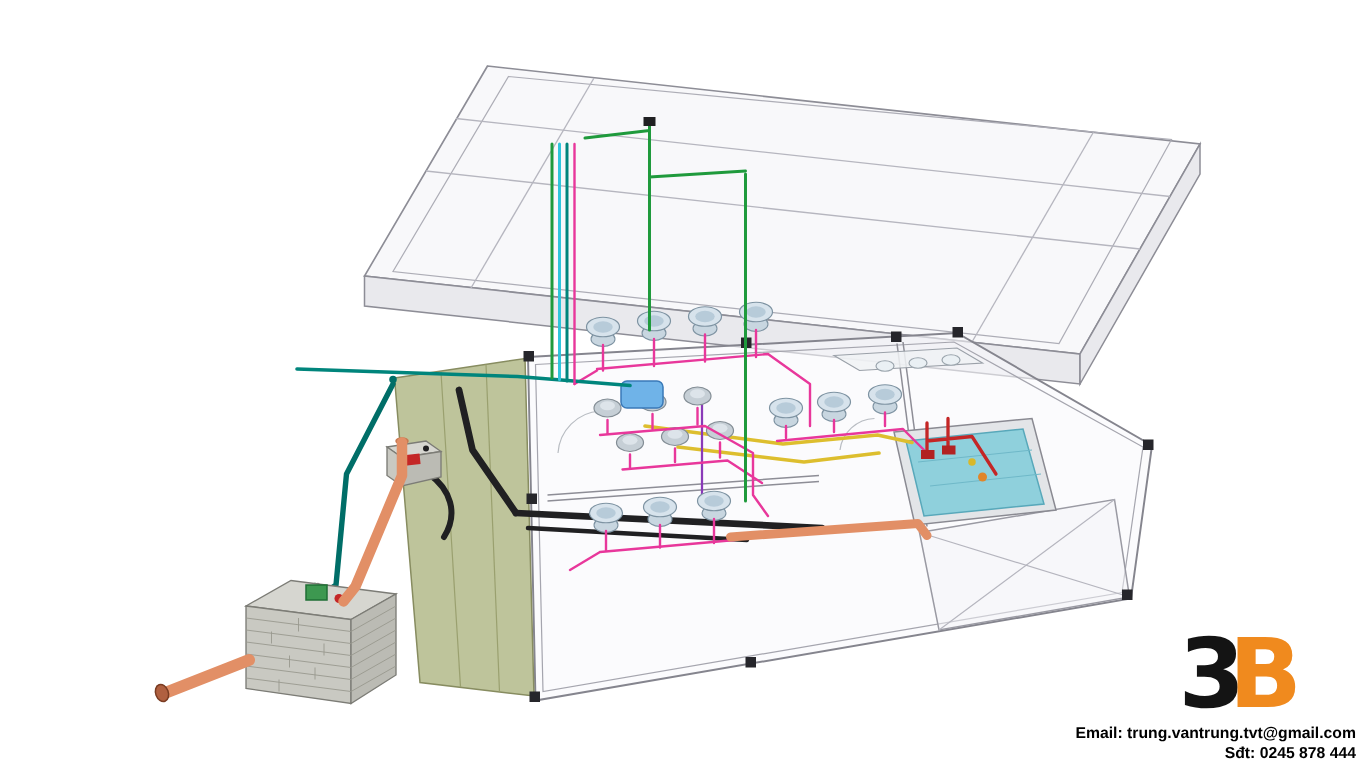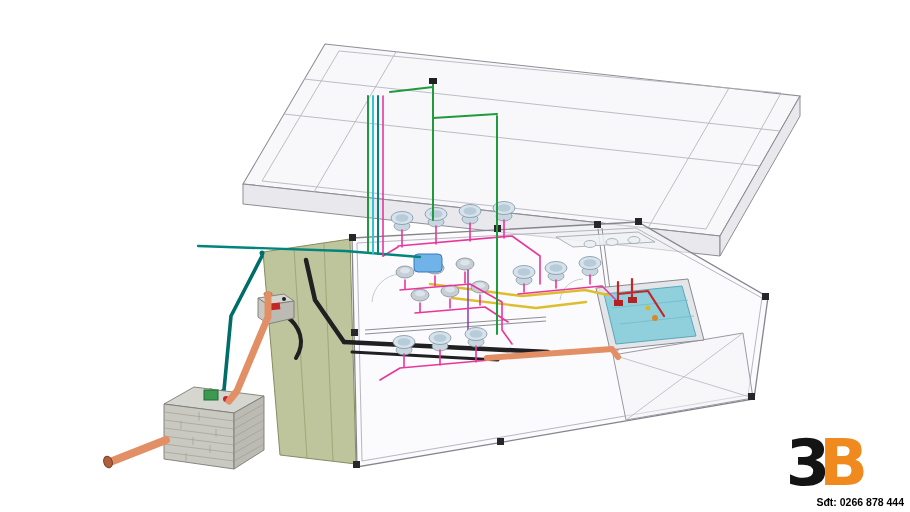--- a/index.html
+++ b/index.html
@@ -246,17 +246,18 @@
       <circle cx="648" cy="308" r="2.5" fill="#d8b82a"></circle>
     </g>
   </svg>
 
   <div class="branding">
     <div class="logo">
       <span class="logo-3">3</span>
       <span class="logo-b">B</span>
     </div>
     <div class="contact">
-      <div>Sđt: 0266 878 444</div>
+      <div>Email: trung.vantrung.tvt@gmail.com</div>
+      <div>Sđt: 0245 878 444</div>
     </div>
   </div>
 
 </div>
 
 </body></html>

